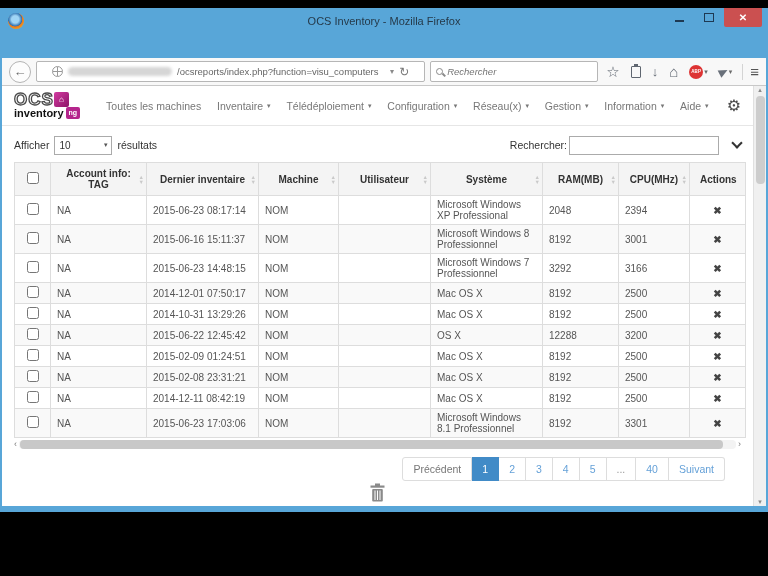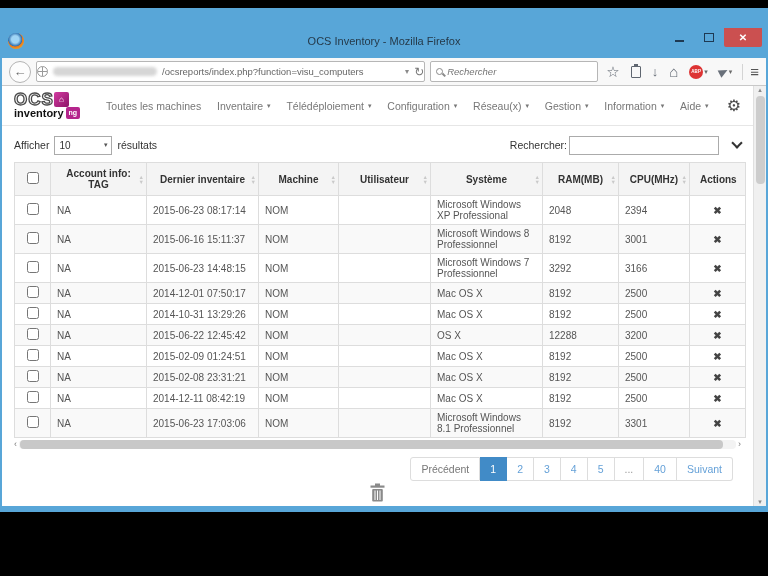--- a/index.html
+++ b/index.html
@@ -2,21 +2,21 @@
 <html><head>
 <meta charset="utf-8">
 <style>
   * { box-sizing: border-box; margin: 0; padding: 0; }
   html,body { width:768px; height:576px; }
   body { background:#000; font-family:"Liberation Sans", sans-serif; position:relative; overflow:hidden; }
 
   .window { position:absolute; top:8px; left:0; width:768px; height:504px; background:#58a6d8; }
 
   
-  .titlebar { height:26px; display:flex; align-items:center; position:relative; padding-left:8px;margin-top:20px; }
+  .titlebar { height:26px; display:flex; align-items:center; position:relative; padding-left:8px; }
   .fx-icon { width:16px; height:16px; border-radius:50%;
     background: radial-gradient(circle at 45% 40%, #9fd4f5 0 28%, #2f6fae 52%, #e8791f 56%, #f4a41d 78%, #d35400 100%); }
   .win-title { position:absolute; left:0; right:0; text-align:center; font-size:11px; color:#253a4a; }
   .winbtns { position:absolute; top:0; right:6px; display:flex; align-items:flex-start; height:20px; }
   .winbtn { width:30px; height:19px; display:flex; align-items:center; justify-content:center; }
   .glyph-min { width:9px; height:0; border-bottom:2px solid #1e3953; margin-top:6px; }
   .glyph-max { width:10px; height:9px; border:1px solid #1e3953; }
   .winbtn.close { width:38px; background:#cb5050; border-radius:0 0 2px 2px; color:#fff; font-size:10px; font-weight:bold; }
 
   
@@ -26,21 +26,21 @@
   .ocs-favicon { width:12px; height:12px; border-radius:2px; background:linear-gradient(135deg,#d23ba0,#7e1260); flex:0 0 auto; }
   .tab-close { margin-left:auto; color:#888; font-size:10px; }
   .newtab { color:#2b4a60; font-size:13px; margin-left:10px; padding-bottom:2px; }
 
   
   .toolbar { position:absolute; top:50px; left:2px; right:2px; height:28px; background:#f8f8f8;
     border-bottom:1px solid #c8c8c8; display:flex; align-items:center; gap:5px; padding:0 7px; }
   .backbtn { width:22px; height:22px; border-radius:50%; border:1px solid #b4b4b4; background:#fdfdfd;
     color:#6b6b6b; font-size:13px; display:flex; align-items:center; justify-content:center; flex:0 0 auto; }
   .urlbar { flex:1; height:21px; background:#fff; border:1px solid #b6b6b6; border-radius:2px;
-    display:flex; align-items:center; gap:5px; padding:0 0; }
+    display:flex; align-items:center; gap:5px; padding:0 15px; }
   .globe { width:11px; height:11px; border-radius:50%; border:1px solid #9a9a9a; flex:0 0 auto;
     background: linear-gradient(#0000 45%, #9a9a9a 45% 55%, #0000 55%),
                 linear-gradient(90deg,#0000 45%, #9a9a9a 45% 55%, #0000 55%); }
   .redacted { width:104px; height:9px; border-radius:5px; background:#d6d6d6; filter:blur(1.5px); }
   .url-path { font-size:9.5px; color:#666; white-space:nowrap; overflow:hidden; flex:1; }
   .url-caret { color:#8a8a8a; font-size:8px; }
   .reload { color:#777; font-size:12px; }
   .searchbox { width:168px; height:21px; background:#fff; border:1px solid #b6b6b6; border-radius:2px;
     display:flex; align-items:center; gap:4px; padding:0 5px; flex:0 0 auto; }
   .mag { width:7px; height:7px; border:1.4px solid #8a8a8a; border-radius:50%; position:relative; flex:0 0 auto; }
@@ -106,21 +106,21 @@
   input[type=checkbox] { width:12px; height:12px; }
 
   
   .hscroll { height:10px; display:flex; align-items:center; gap:2px; margin-top:1px; font-size:9px; color:#777; }
   .htrack { flex:1; height:9px; background:#f3f3f3; border-radius:4px; position:relative; }
   .hthumb { position:absolute; left:1px; top:0; height:9px; width:98%; background:#c8c8c8; border-radius:4px; }
 
   
   .footer { display:flex; align-items:flex-start; margin-top:8px; }
   .results-info { width:190px; text-align:center; font-size:10.5px; color:#444; line-height:14px; }
-  .pagination { margin-left:auto; margin-right:8px; display:flex; }
+  .pagination { margin-left:auto; margin-right:16px; display:flex; }
   .pg { border:1px solid #ddd; border-left:none; background:#fff; color:#65a1d8; font-size:10.5px;
     padding:5px 10px; min-width:16px; text-align:center; }
   .pg.first { border-left:1px solid #ddd; border-radius:3px 0 0 3px; color:#777; }
   .pg.last { border-radius:0 3px 3px 0; }
   .pg.active { background:#418bc7; border-color:#418bc7; color:#fff; }
   .pg.ellipsis { color:#999; }
 
   .trash-wrap { display:flex; justify-content:center; margin-top:2px; }
 
   .bottom-border { position:absolute; left:0; right:0; bottom:0; height:6px; background:#58a6d8; }

